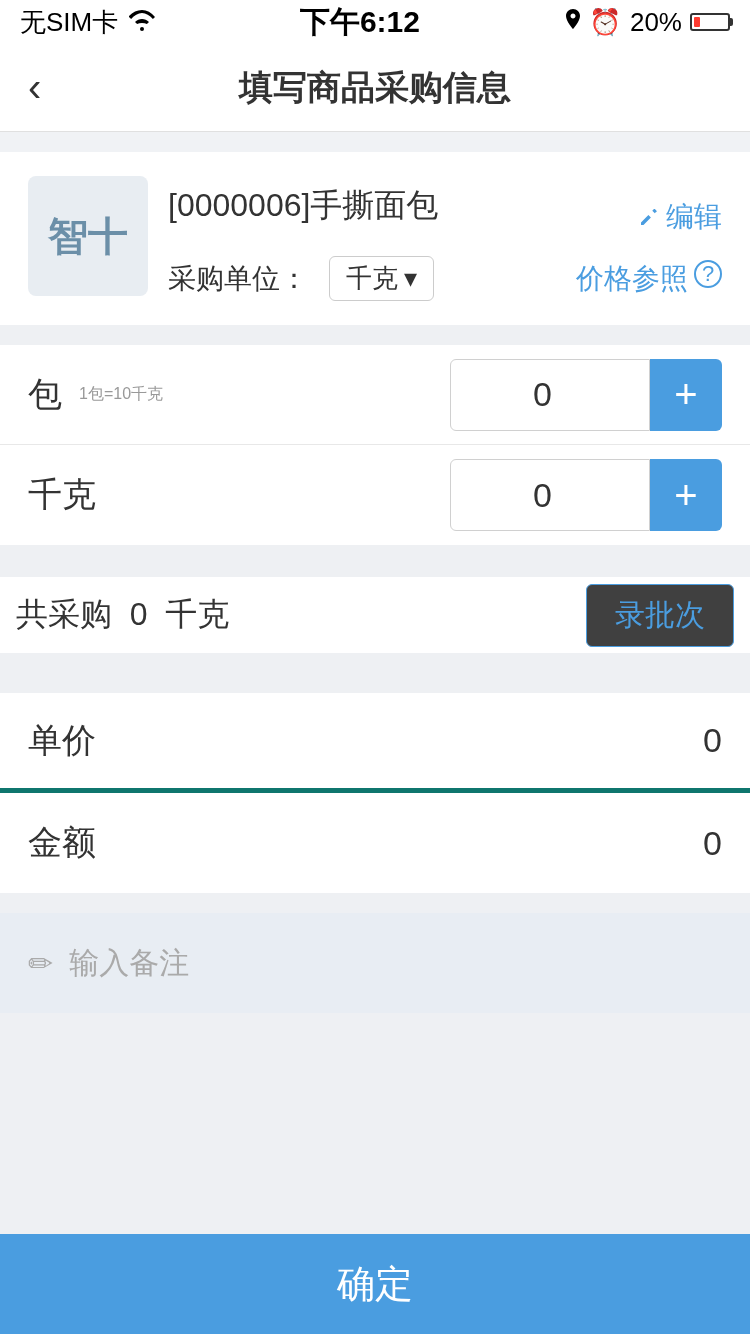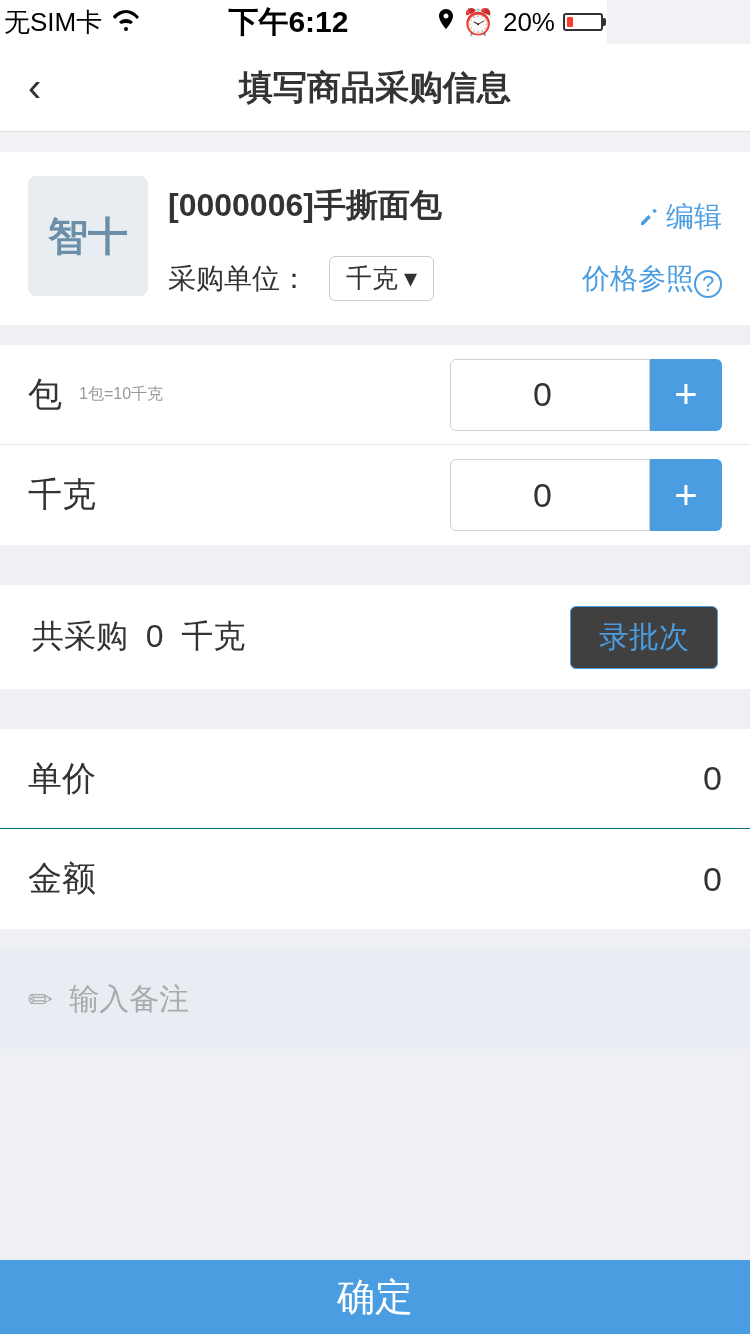--- a/index.html
+++ b/index.html
@@ -8,27 +8,27 @@
       width: 750px;
       min-height: 1334px;
       font-family: -apple-system, "PingFang SC", "Helvetica Neue", sans-serif;
       background: #f0f2f5;
       color: #333;
       font-size: 30px;
     }
 
     
     .status-bar {
-      width: 607px;
+      width: 750px;
       height: 44px;
       background: #fff;
       display: flex;
       align-items: center;
       justify-content: space-between;
-      padding: 0 4px;
+      padding: 0 20px;
       font-size: 26px;
       color: #000;
     }
     .status-bar-left { display: flex; align-items: center; gap: 10px; }
     .status-bar-center { font-size: 30px; font-weight: 700; }
     .status-bar-right { display: flex; align-items: center; gap: 8px; font-size: 26px; }
     .battery-icon {
       display: inline-flex; align-items: center; gap: 2px;
     }
     .battery-body {
@@ -98,21 +98,21 @@
     }
     .product-name-row {
       display: flex;
       align-items: center;
       justify-content: space-between;
       margin-bottom: 20px;
     }
     .product-name {
       font-size: 32px;
       color: #333;
-      font-weight: 700;
+      font-weight: 400;
     }
     .edit-btn {
       display: flex;
       align-items: center;
       gap: 6px;
       color: #4a9de0;
       font-size: 28px;
       cursor: pointer;
       margin-top: 22px;
     }
@@ -135,21 +135,22 @@
       background: #fff;
       display: flex;
       align-items: center;
       gap: 6px;
       cursor: pointer;
     }
     .price-ref {
       color: #4a9de0;
       font-size: 28px;
       display: flex;
-      align-items: flex-end;
+      align-items: flex-start;
+      gap: 6px;
       cursor: pointer;
     }
 
     
     .section-divider {
       height: 20px;
       background: #eef0f3;
     }
 
     
@@ -202,23 +203,23 @@
       justify-content: center;
       cursor: pointer;
       color: #fff;
       font-size: 40px;
       font-weight: 300;
     }
 
     
     .summary-section {
       background: #fff;
-      margin-top: 20px;
-      padding: 0 32px;
-      height: 104px;
+      margin-top: 12px;
+      padding: 0 16px;
+      height: 76px;
       display: flex;
       align-items: center;
       justify-content: space-between;
     }
     .summary-text {
       font-size: 32px;
       color: #333;
     }
     .batch-btn {
       border: 1px solid #4a9de0;
@@ -233,21 +234,21 @@
     
     .detail-section {
       background: #fff;
       margin-top: 20px;
     }
     .detail-row {
       display: flex;
       align-items: center;
       padding: 0 28px;
       height: 100px;
-      border-bottom: 1px solid #0f766e;
+      border-bottom: 5px solid #0f766e;
       justify-content: space-between;
     }
     .detail-row:last-child { border-bottom: none; }
     .detail-label {
       font-size: 34px;
       color: #333;
     }
     .detail-value {
       font-size: 34px;
       color: #333;
@@ -271,21 +272,21 @@
     
     .bottom-spacer {
       flex: 1;
       background: #eef0f3;
       min-height: 300px;
     }
 
     
     .confirm-bar {
       width: 750px;
-      height: 74px;
+      height: 100px;
       background: #4a9de0;
       display: flex;
       align-items: center;
       justify-content: center;
       position: fixed;
       bottom: 0;
       left: 0;
       cursor: pointer;
     }
     .confirm-label {

